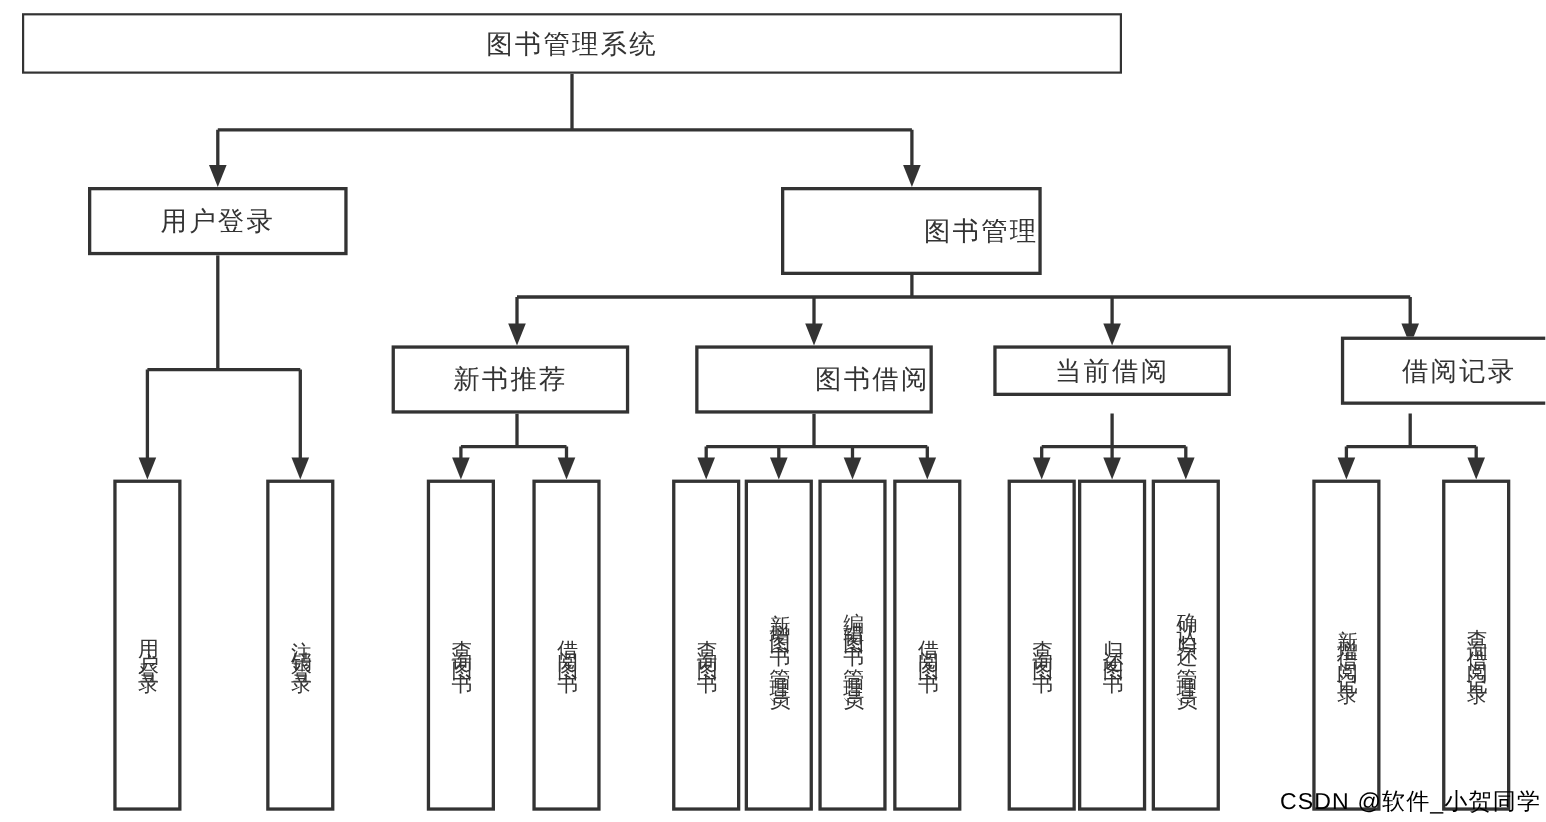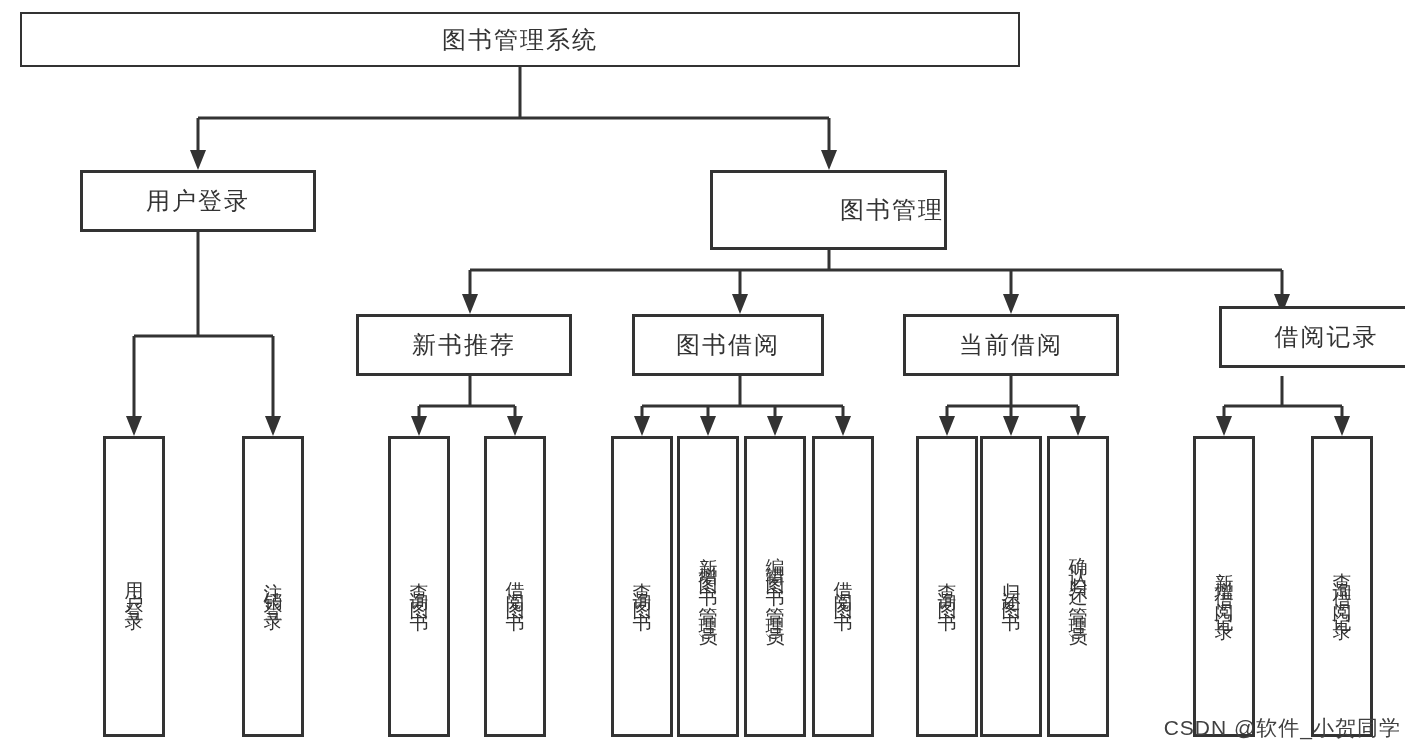--- a/index.html
+++ b/index.html
@@ -28,21 +28,21 @@
     font-size:19px;
     letter-spacing:10px;
     white-space:nowrap;
   }
   .watermark{
     position:absolute;
     right:4px;
     top:714px;
     font-size:21px;
     letter-spacing:1px;
-    color:#404040;
+    color:#000000;
     white-space:nowrap;
   }
 </style>
 </head>
 <body>
 
 <div class="canvas">
 
   <svg class="wires" viewBox="0 0 1405 747" xmlns="http://www.w3.org/2000/svg">
     <g stroke="#333333" stroke-width="3" fill="none">
@@ -84,24 +84,24 @@
   <div class="box" style="left:80px;top:170px;width:236px;height:62px;">
     <span class="h-label">用户登录</span>
   </div>
   <div class="box" style="left:710px;top:170px;width:237px;height:80px;justify-content:flex-end;">
     <span class="h-label">图书管理</span>
   </div>
 
   <div class="box" style="left:356px;top:314px;width:216px;height:62px;">
     <span class="h-label">新书推荐</span>
   </div>
-  <div class="box" style="left:632px;top:314px;width:192px;height:62px;">
+  <div class="box" style="left:632px;top:314px;width:216px;height:62px;justify-content:flex-end;">
     <span class="h-label">图书借阅</span>
   </div>
-  <div class="box" style="left:903px;top:314px;width:216px;height:62px;">
+  <div class="box" style="left:903px;top:314px;width:216px;height:46px;">
     <span class="h-label">当前借阅</span>
   </div>
   <div class="box" style="left:1175px;top:306px;width:215px;height:62px;margin-left:44px;">
     <span class="h-label">借阅记录</span>
   </div>
 
   <div class="box" style="left:103px;top:436px;width:62px;height:301px;">
     <span class="v-text">用户登录</span>
   </div>
   <div class="box" style="left:242px;top:436px;width:62px;height:301px;">

